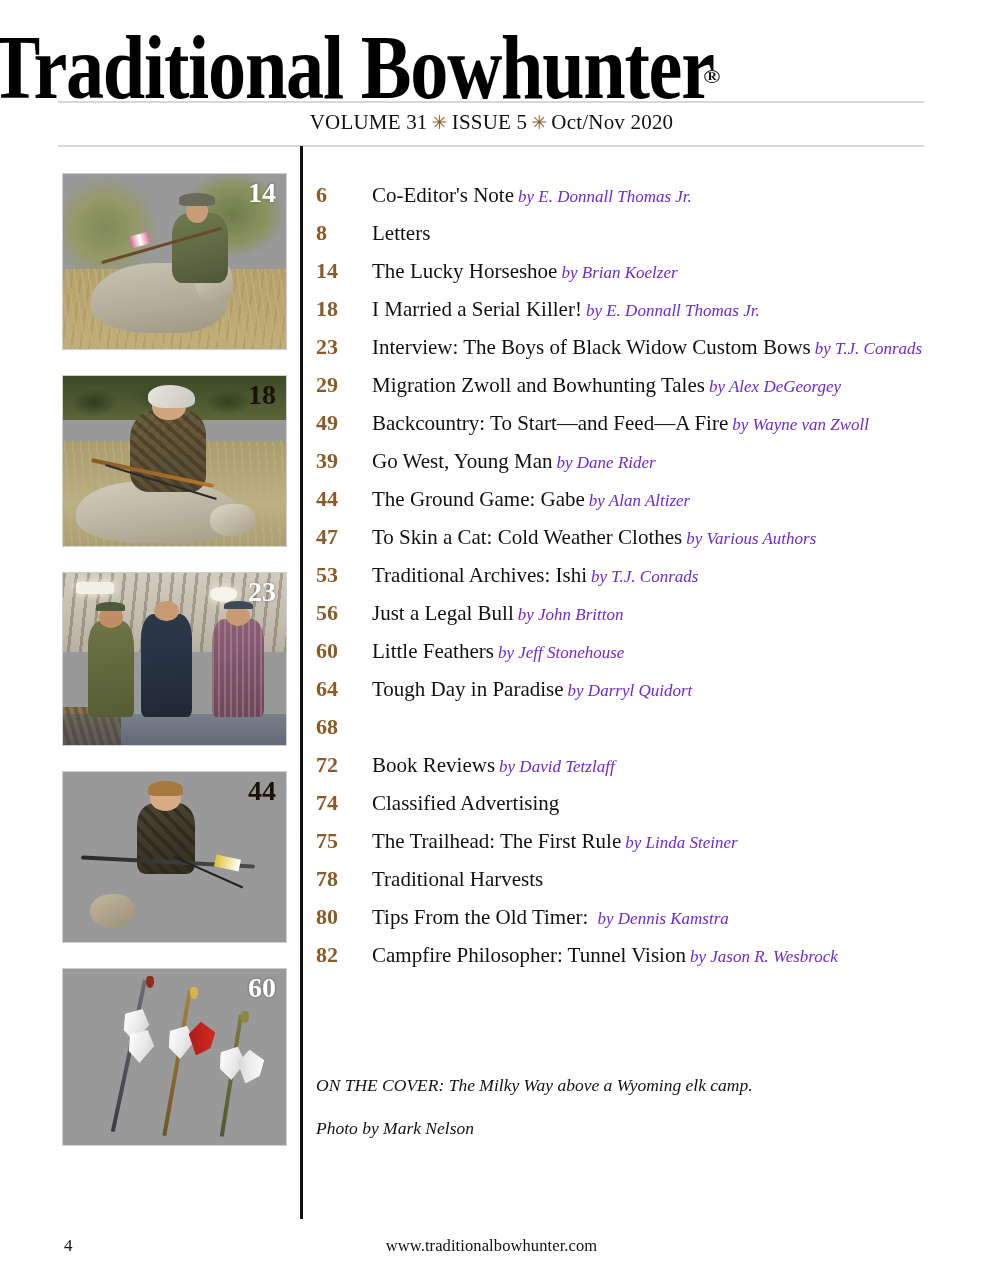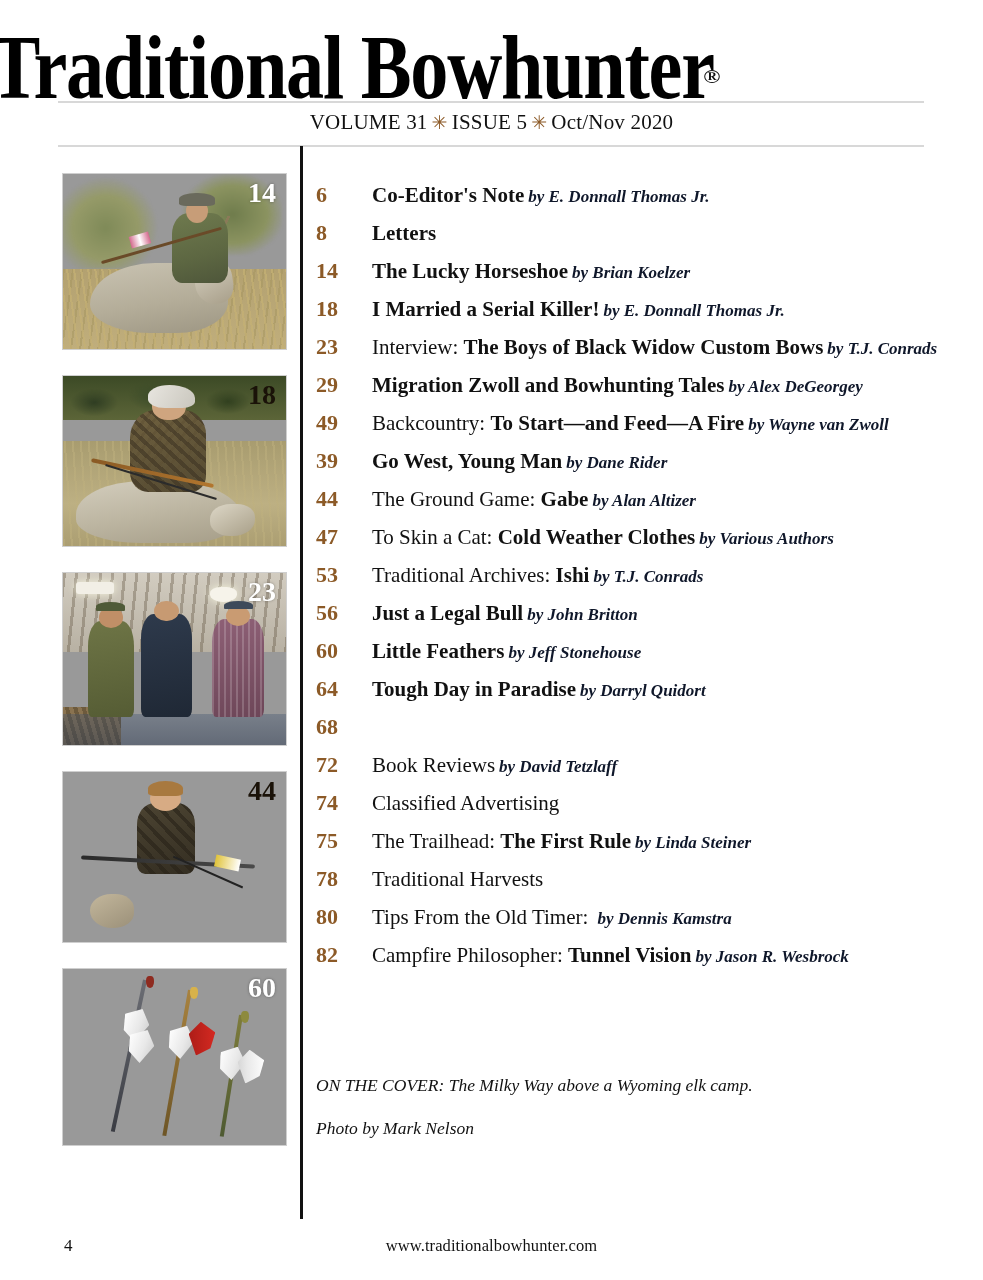--- a/index.html
+++ b/index.html
@@ -386,27 +386,27 @@
     color: #8c5a27;
     letter-spacing: 0;
   }
   .toc-text {
     font-size: 21px;
     line-height: 1.15;
     white-space: nowrap;
     color: #111;
   }
   .t-prefix { font-weight: normal; }
-  .t-title  { font-weight: bold; }
+  .t-title  { font-weight: normal; }
   .t-plain  { font-weight: normal; }
   .t-by {
     font-style: italic;
-    font-weight: bold;
+    font-weight: normal;
     font-size: 17px;
-    color: #0f172a;
+    color: #6d28d9;
     margin-left: 4px;
   }
 
   
   .cover-credit {
     position: absolute;
     left: 316px; top: 1075px;
     width: 620px;
     font-style: italic;
     font-size: 17.5px;

